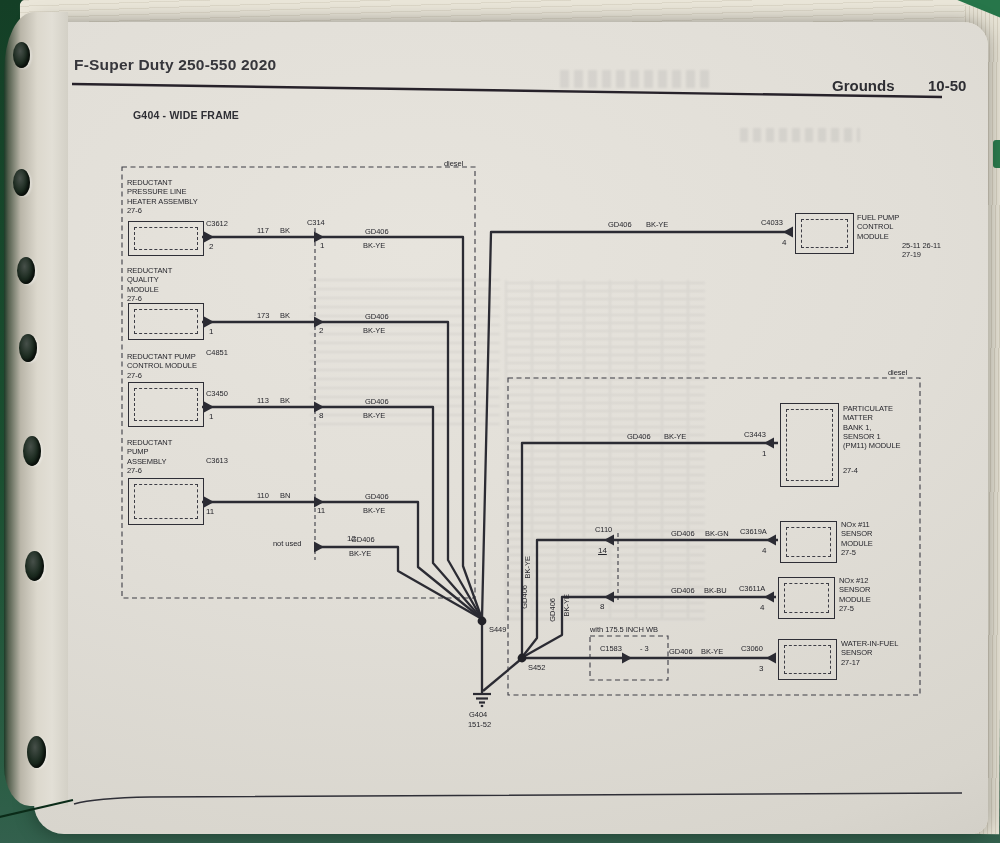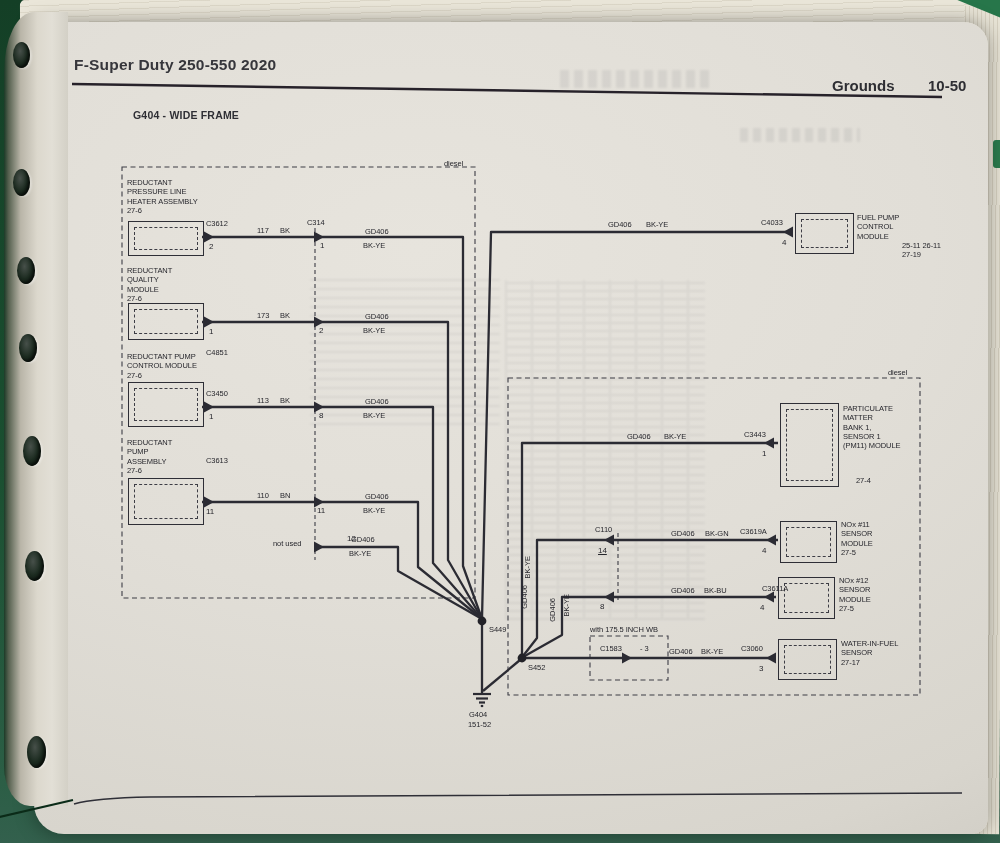--- a/index.html
+++ b/index.html
@@ -241,37 +241,37 @@
 
   <div class="t" style="left:627px;top:432px;">GD406</div>
   <div class="t" style="left:664px;top:432px;">BK-YE</div>
   <div class="t" style="left:744px;top:430px;">C3443</div>
   <div class="t pin" style="left:762px;top:449px;">1</div>
   <div class="t" style="left:843px;top:404px;">PARTICULATE
 MATTER
 BANK 1,
 SENSOR 1
 (PM11) MODULE</div>
-  <div class="t" style="left:843px;top:476px;margin-left:13px;">27-4</div>
+  <div class="t" style="left:843px;top:466px;">27-4</div>
 
   <div class="t" style="left:595px;top:525px;">C110</div>
   <div class="t pin" style="left:598px;top:546px;text-decoration:underline;">14</div>
   <div class="t" style="left:671px;top:529px;">GD406</div>
   <div class="t" style="left:705px;top:529px;">BK-GN</div>
   <div class="t" style="left:740px;top:527px;">C3619A</div>
   <div class="t pin" style="left:762px;top:546px;">4</div>
   <div class="t" style="left:841px;top:520px;">NOx #11
 SENSOR
 MODULE</div>
   <div class="t" style="left:841px;top:548px;">27-5</div>
 
   <div class="t pin" style="left:600px;top:602px;">8</div>
   <div class="t" style="left:671px;top:586px;">GD406</div>
   <div class="t" style="left:704px;top:586px;">BK-BU</div>
-  <div class="t" style="left:762px;top:584px;text-align:center;">C3611A</div>
+  <div class="t" style="left:739px;top:584px;text-align:center;">C3611A</div>
   <div class="t pin" style="left:760px;top:603px;">4</div>
   <div class="t" style="left:839px;top:576px;">NOx #12
 SENSOR
 MODULE</div>
   <div class="t" style="left:839px;top:604px;">27-5</div>
 
   <div class="t" style="left:590px;top:625px;">with 175.5 INCH WB</div>
   <div class="t" style="left:600px;top:644px;">C1583</div>
   <div class="t" style="left:640px;top:644px;">- 3</div>
   <div class="t" style="left:669px;top:647px;">GD406</div>

